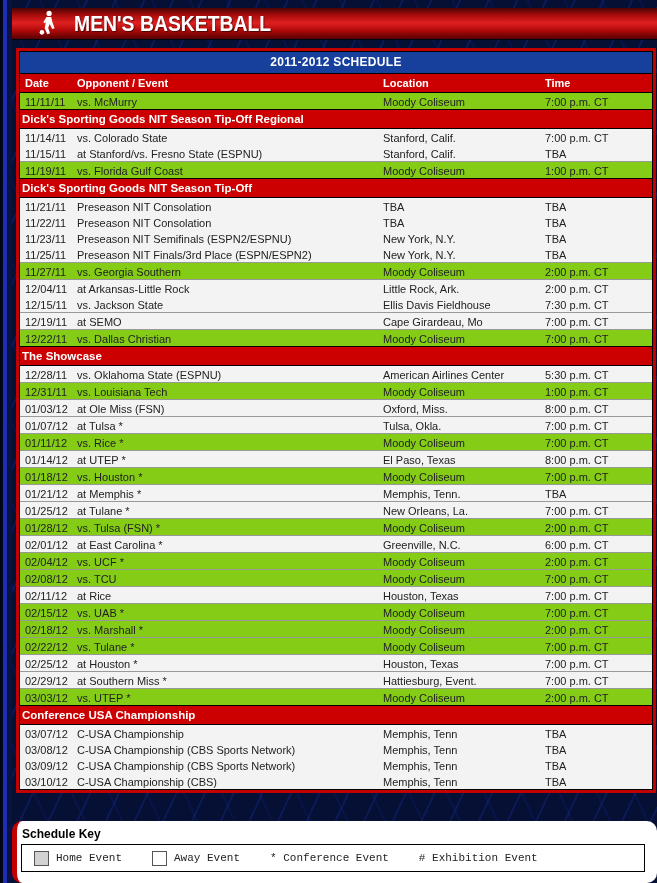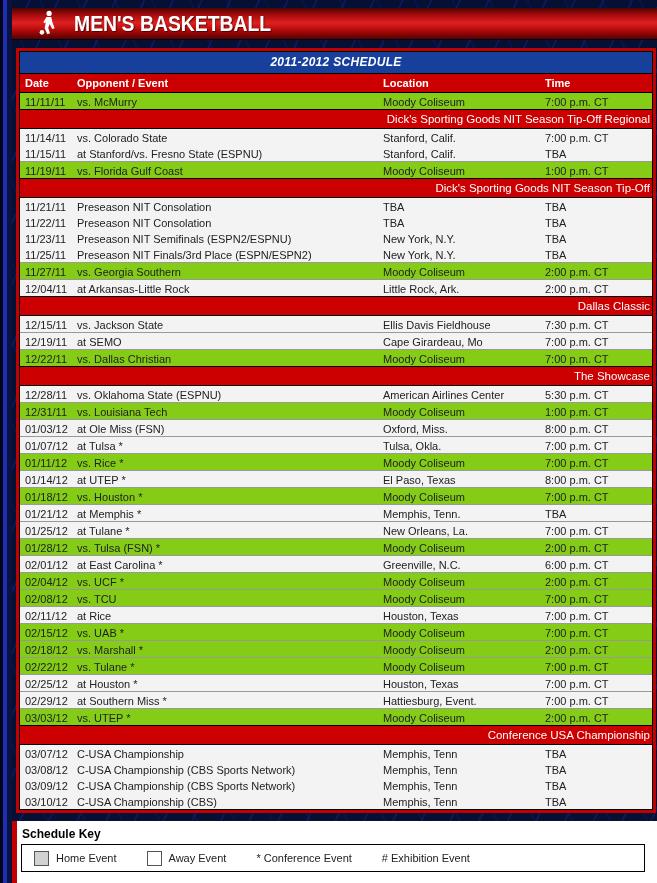--- a/index.html
+++ b/index.html
@@ -32,50 +32,50 @@
     text-shadow:1px 1px 1px rgba(0,0,0,.55);white-space:nowrap;
   }
   
   .schedule-outer{
     position:absolute;left:16px;top:48px;width:634px;
     border:3px solid #c30000;background:#c30000;z-index:2;
   }
   .schedule-inner{border:1px solid #000;background:#fff;}
   .schedule-title{
     background:#17409d;color:#fff;font-weight:bold;font-size:12px;
-    text-align:center;height:21px;line-height:21px;letter-spacing:.3px;font-style:italic;
+    text-align:center;height:21px;line-height:21px;letter-spacing:.3px;
   }
   table.sched{border-collapse:collapse;width:100%;table-layout:fixed;font-size:11px;color:#222;}
   table.sched col.c1{width:52px;}
   table.sched col.c2{width:306px;}
   table.sched col.c3{width:162px;}
   table.sched col.c4{width:auto;}
   table.sched th{
     background:#cc0000;color:#fff;text-align:left;font-size:11px;font-weight:bold;
     padding:3px 4px 3px 5px;border-top:1px solid #000;border-bottom:1px solid #000;
   }
   table.sched td{padding:2px 4px 1px 5px;height:13px;overflow:hidden;white-space:nowrap;}
   tr.game.home td{background:#84cc16;}
   tr.game.away td{background:#f3f3f3;}
   tr.game.sep td{border-top:1px solid #999;}
   tr.section td{
-    background:#cc0000;color:#fff;font-weight:normal;text-align:right;font-size:11.5px;
+    background:#cc0000;color:#fff;font-weight:bold;text-align:left;font-size:11.5px;
     border-top:1px solid #000;border-bottom:1px solid #000;padding:2px;height:14px;
   }
   
   .footer{
     position:absolute;left:12px;right:0;top:821px;bottom:0;background:#fff;
-    border-left:5px solid #c30000;z-index:2;padding:4px 12px 0 4px;box-sizing:border-box;
+    border-left:5px solid #c30000;z-index:2;padding:4px 12px 0 4px;box-sizing:border-box;border-radius:10px;
   }
   .key-heading{font-size:12px;font-weight:bold;color:#000;margin:2px 0 3px 1px;}
   .key-box{
     width:624px;height:28px;border:1px solid #000;display:flex;align-items:center;
     gap:30px;padding-left:12px;box-sizing:border-box;font-size:11px;color:#222;
   }
-  .key-item{display:flex;align-items:center;}
+  .key-item{display:flex;align-items:center;font-family:Liberation Mono, monospace;}
   .sw{width:13px;height:13px;border:1px solid #555;display:inline-block;margin-right:7px;}
   .sw.home{background:#d2d2d2;}
   .sw.away{background:#fff;}
 </style>
 </head>
 <body>
 
 <div class="page">
   <div class="left-rail"></div>
 
@@ -171,23 +171,20 @@
               <td>vs. Georgia Southern</td>
               <td>Moody Coliseum</td>
               <td>2:00 p.m. CT</td>
             </tr>
             <tr class="game away sep">
               <td>12/04/11</td>
               <td>at Arkansas-Little Rock</td>
               <td>Little Rock, Ark.</td>
               <td>2:00 p.m. CT</td>
             </tr>
-            <tr class="section">
-              <td colspan="4">Dallas Classic</td>
-            </tr>
             <tr class="game away">
               <td>12/15/11</td>
               <td>vs. Jackson State</td>
               <td>Ellis Davis Fieldhouse</td>
               <td>7:30 p.m. CT</td>
             </tr>
             <tr class="game away sep">
               <td>12/19/11</td>
               <td>at SEMO</td>
               <td>Cape Girardeau, Mo</td>

